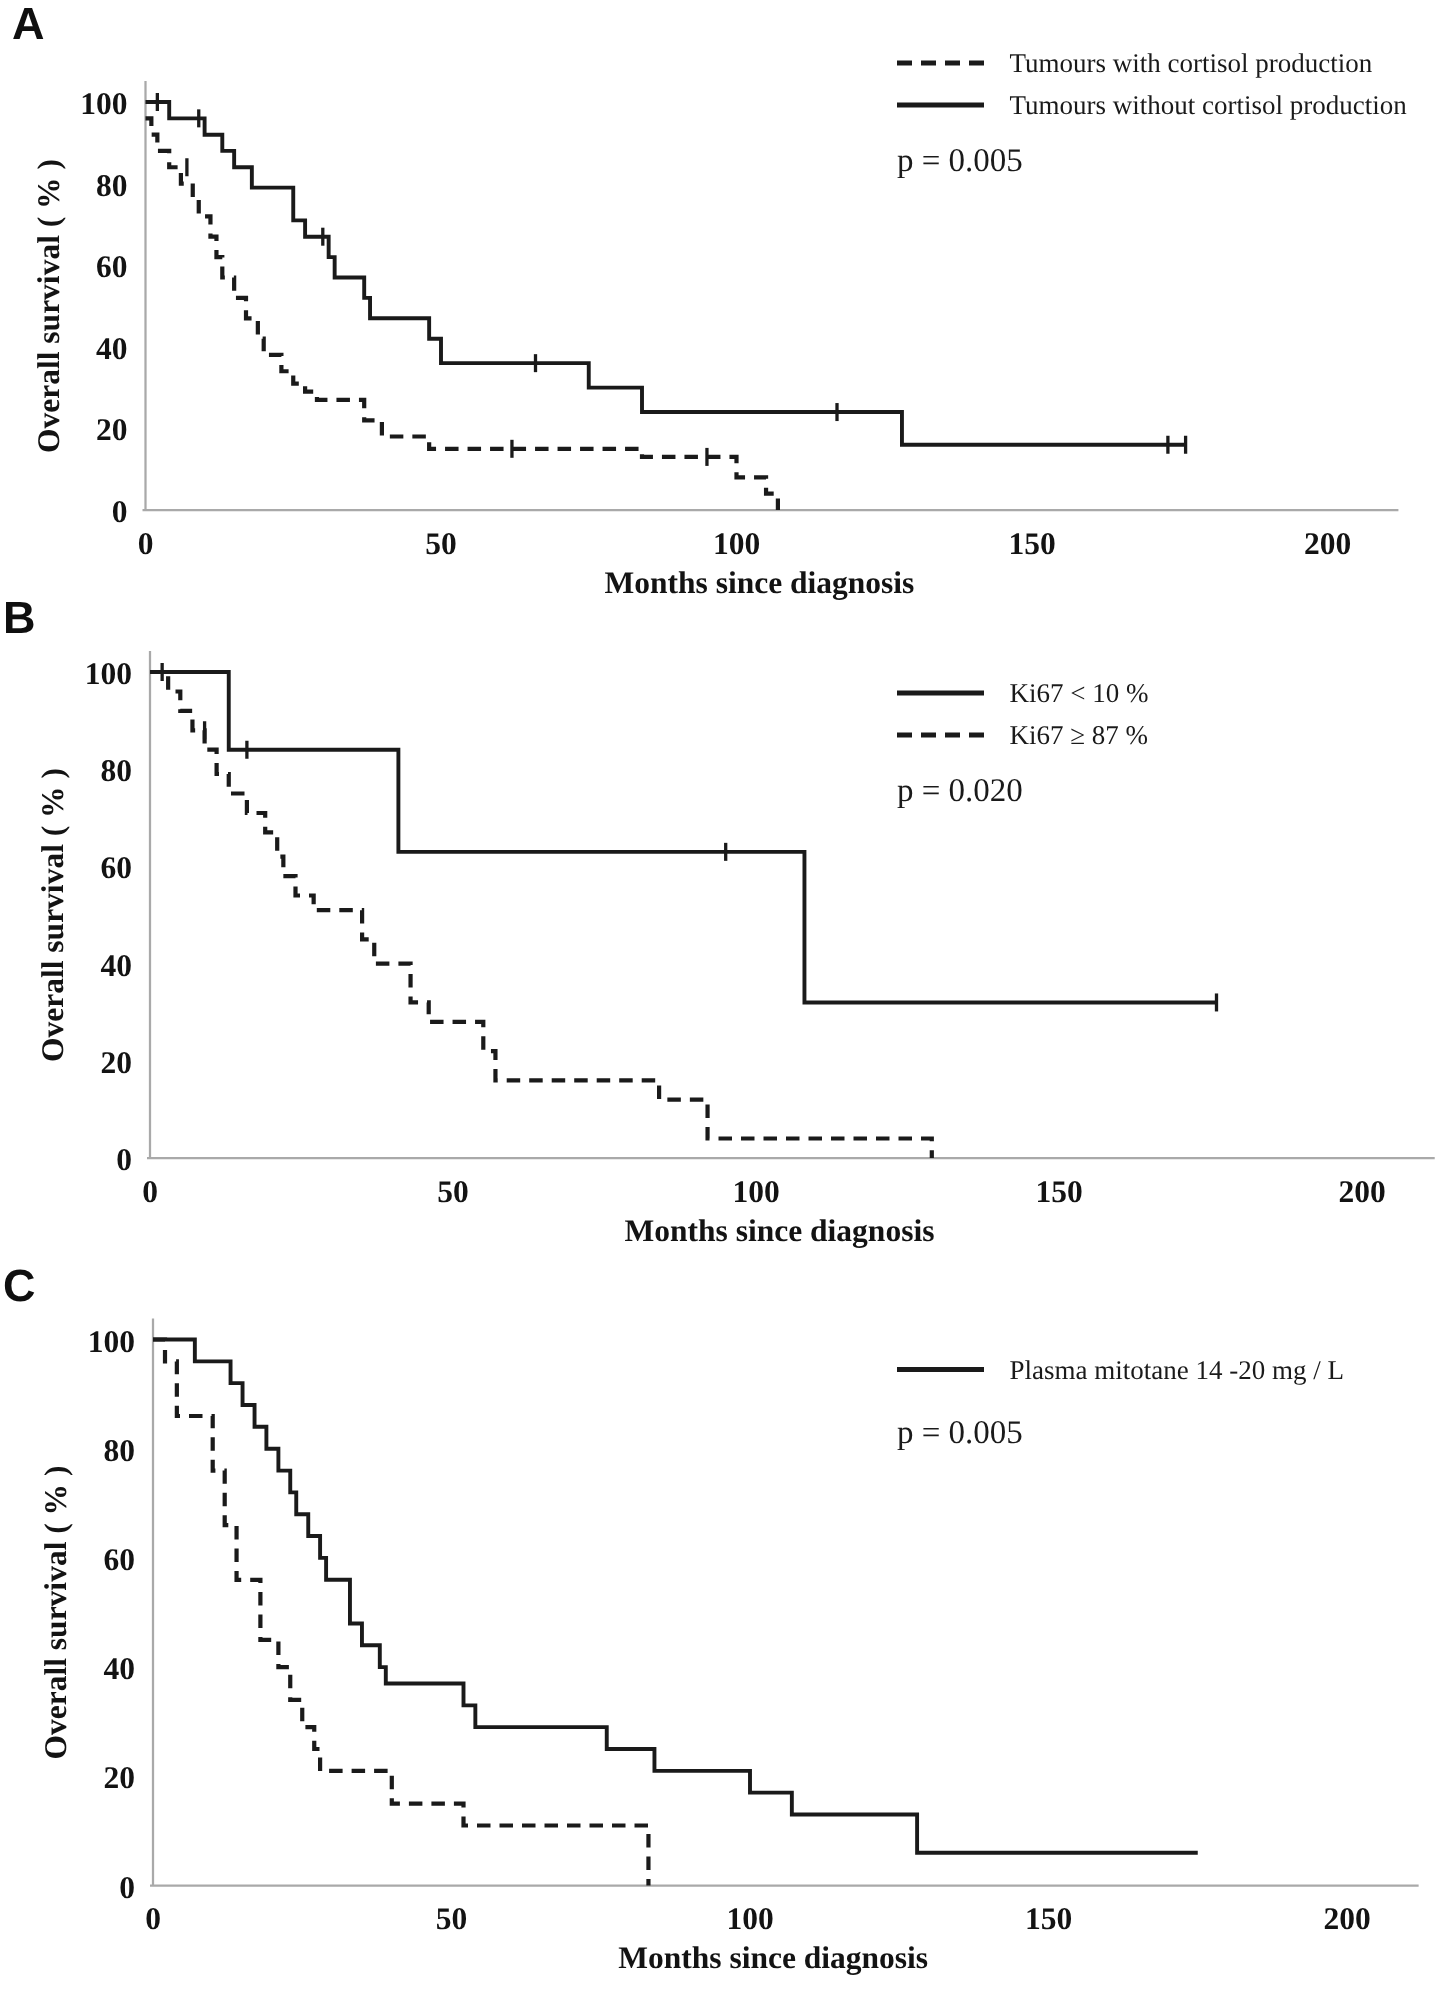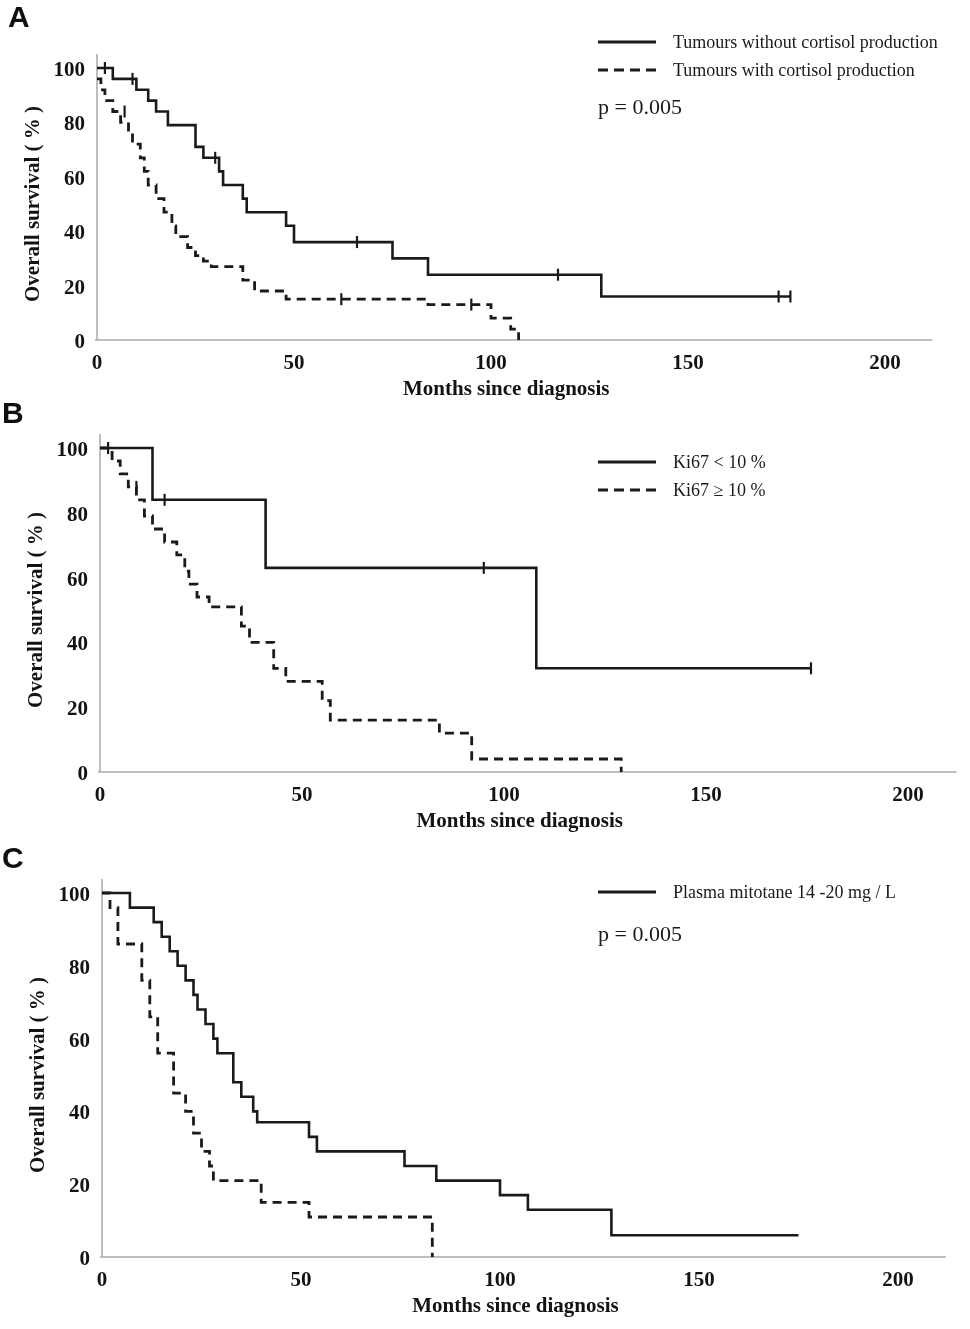--- a/index.html
+++ b/index.html
@@ -14,21 +14,21 @@
   #chart-c{top:845px;height:484px;}
   .axis{stroke:#a9a9a9;stroke-width:1.5;}
   .tick{font:700 21px "Liberation Serif",serif;fill:#131313;}
   .axis-title{font:700 21px "Liberation Serif",serif;fill:#131313;}
   .curve{fill:none;stroke:#1a1a1a;stroke-width:2.6;stroke-linejoin:miter;}
   .curve.dashed{stroke-dasharray:9 6;stroke-width:2.8;}
   .censor{stroke:#1a1a1a;stroke-width:2.2;}
   .legend{position:absolute;left:598px;width:372px;font-family:"Liberation Serif",serif;color:#1a1a1a;}
   #legend-a{top:28px;}
   #legend-b{top:448px;}
-  #legend-c{top:877px;}
+  #legend-c{top:898px;}
   .legend-row{display:flex;align-items:center;height:28px;gap:17px;}
   #legend-c .legend-row{height:30px;}
   .legend-row svg{flex:0 0 auto;display:block;}
   .legend-label{font-size:18px;white-space:nowrap;}
   .p-value{font-size:22px;margin-top:10px;}
   #legend-c .p-value{margin-top:14px;}
 </style>
 </head>
 <body>
 
@@ -60,29 +60,29 @@
       <line x1="778.6" y1="290.5" x2="778.6" y2="302.5" class="censor"></line>
       <line x1="790.4" y1="290.5" x2="790.4" y2="302.5" class="censor"></line>
       <path d="M 97.0 78.9 H 100.9 V 89.8 H 104.9 V 100.6 H 112.8 V 111.5 H 120.6 V 122.4 H 128.5 V 133.3 H 132.5 V 144.2 H 140.3 V 157.8 H 144.3 V 171.4 H 148.2 V 185.0 H 156.1 V 198.6 H 164.0 V 212.2 H 171.9 V 225.8 H 175.8 V 236.6 H 187.6 V 247.5 H 195.5 V 255.7 H 203.4 V 261.1 H 211.3 V 266.6 H 242.8 V 280.2 H 254.6 V 291.0 H 286.1 V 299.2 H 428.0 V 304.6 H 491.0 V 318.2 H 510.7 V 329.1 H 518.6 V 340.0" class="curve dashed"></path>
       <line x1="124.6" y1="105.5" x2="124.6" y2="117.5" class="censor"></line>
       <line x1="341.3" y1="293.2" x2="341.3" y2="305.2" class="censor"></line>
       <line x1="471.3" y1="298.6" x2="471.3" y2="310.6" class="censor"></line>
     </svg>
   <div class="legend" id="legend-a">
     <div class="legend-row">
       <svg width="58" height="8">
+          <line x1="0" y1="4" x2="58" y2="4" stroke="#1a1a1a" stroke-width="3.2" stroke-dasharray="10 6"></line>
+        </svg>
+      <span class="legend-label">Tumours with cortisol production</span>
+    </div>
+    <div class="legend-row">
+      <svg width="58" height="8">
           <line x1="0" y1="4" x2="58" y2="4" stroke="#1a1a1a" stroke-width="3.2"></line>
         </svg>
       <span class="legend-label">Tumours without cortisol production</span>
-    </div>
-    <div class="legend-row">
-      <svg width="58" height="8">
-          <line x1="0" y1="4" x2="58" y2="4" stroke="#1a1a1a" stroke-width="3.2" stroke-dasharray="10 6"></line>
-        </svg>
-      <span class="legend-label">Tumours with cortisol production</span>
     </div>
     <div class="p-value">p = 0.005</div>
   </div>
 
   <div class="panel-letter" id="letter-b">B</div>
   <svg class="chart-svg" id="chart-b" viewBox="0 0 970 445">
       <line x1="100" y1="34" x2="100" y2="372" class="axis"></line>
       <line x1="98" y1="372" x2="956.48" y2="372" class="axis"></line>
       <text x="88" y="380" text-anchor="end" class="tick">0</text>
       <text x="88" y="315.2" text-anchor="end" class="tick">20</text>
@@ -109,22 +109,23 @@
     <div class="legend-row">
       <svg width="58" height="8">
           <line x1="0" y1="4" x2="58" y2="4" stroke="#1a1a1a" stroke-width="3.2"></line>
         </svg>
       <span class="legend-label">Ki67 &lt; 10 %</span>
     </div>
     <div class="legend-row">
       <svg width="58" height="8">
           <line x1="0" y1="4" x2="58" y2="4" stroke="#1a1a1a" stroke-width="3.2" stroke-dasharray="10 6"></line>
         </svg>
-      <span class="legend-label">Ki67 ≥ 10 %</span>
+      <span class="legend-label">Ki67 ≥ 87 %</span>
     </div>
+    <div class="p-value">p = 0.020</div>
   </div>
 
   <div class="panel-letter" id="letter-c">C</div>
   <svg class="chart-svg" id="chart-c" viewBox="0 0 970 484">
       <line x1="102" y1="34" x2="102" y2="412" class="axis"></line>
       <line x1="100" y1="412" x2="945.76" y2="412" class="axis"></line>
       <text x="90" y="420" text-anchor="end" class="tick">0</text>
       <text x="90" y="347.2" text-anchor="end" class="tick">20</text>
       <text x="90" y="274.4" text-anchor="end" class="tick">40</text>
       <text x="90" y="201.6" text-anchor="end" class="tick">60</text>

